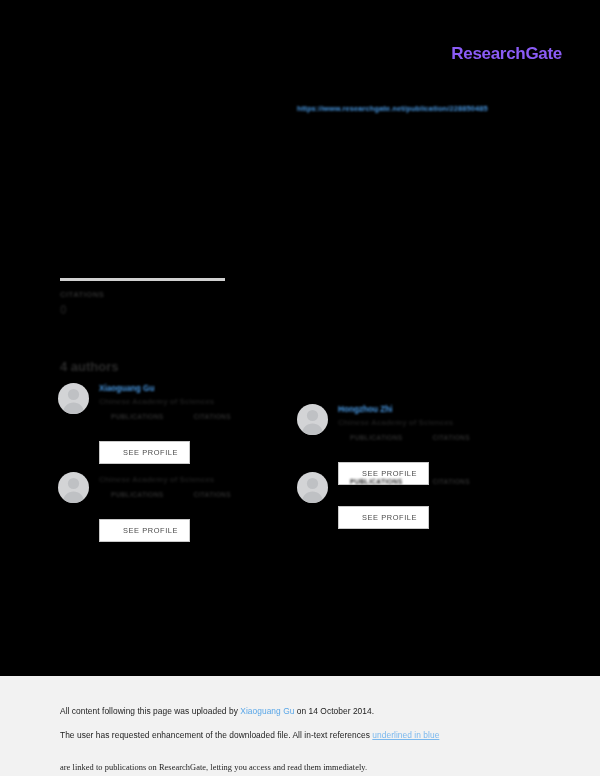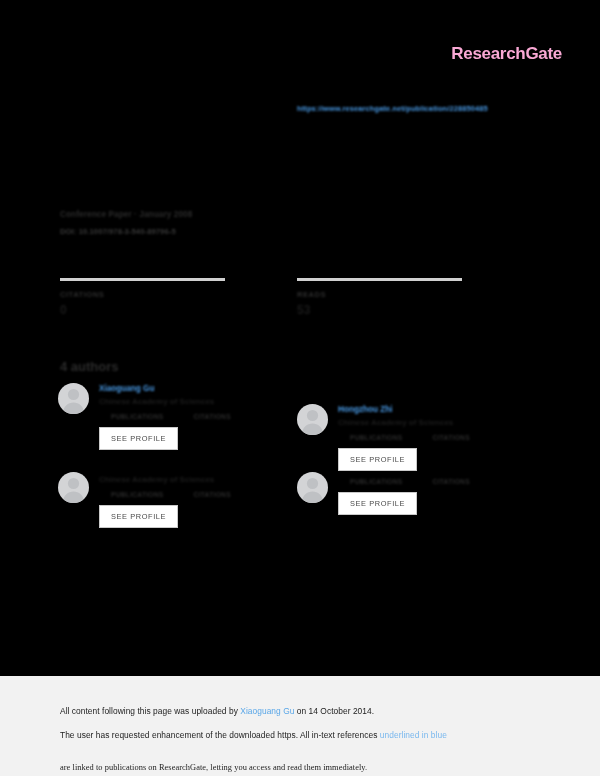--- a/index.html
+++ b/index.html
@@ -26,21 +26,21 @@
   }
 
   
   #brand {
     position: absolute;
     right: 38px;
     top: 44px;
     font-size: 17px;
     font-weight: bold;
     letter-spacing: -0.3px;
-    color: #f9a8d4;
+    color: #8b5cf6;
     filter: blur(0.55px);
     white-space: nowrap;
   }
 
   
   #url-line {
     position: absolute;
     left: 297px;
     top: 104px;
     font-size: 7.4px;
@@ -163,29 +163,29 @@
     filter: blur(0.85px);
   }
   .astat {
     font-size: 6.6px;
     font-weight: bold;
     color: #2b2b2b;
     letter-spacing: 0.3px;
     white-space: nowrap;
   }
   .see-profile {
-    margin-top: 7px;
+    margin-top: 21px;
     margin-left: 0px;
     display: inline-block;
     background: #ffffff;
     border: 1px solid #c9c9c9;
     color: #4a4a4a;
     font-size: 7.4px;
     letter-spacing: 0.6px;
-    padding: 6px 11px 6px 11px;
+    padding: 6px 11px 6px 23px;
     white-space: nowrap;
   }
 
   
   #footer {
     position: absolute;
     left: 0;
     top: 676px;
     width: 600px;
     height: 100px;
@@ -200,47 +200,39 @@
     letter-spacing: 0.05px;
   }
   #f1 { top: 706px; }
   #f2 { top: 730px; }
   #f3 { top: 763px; font-family: Liberation Serif, serif; }
   .f-link {
     color: #5aa7e8;
   }
   .f-link-ul {
     color: #7ab8ee;
+    text-decoration: underline;
   }
 </style>
 </head>
 <body>
 
 <div id="page">
 
   <div id="brand">ResearchGate</div>
 
   <div id="url-line">https://www.researchgate.net/publication/228850485</div>
 
-  <div id="pub-meta">
-    <div id="pub-type">Conference Paper · January 2008</div>
-    <div id="pub-doi">DOI: 10.1007/978-3-540-89796-5</div>
-  </div>
 
   <div class="stat-col left">
     <div class="stat-rule"></div>
     <div class="stat-label">CITATIONS</div>
     <div class="stat-value">0</div>
   </div>
 
-  <div class="stat-col right">
-    <div class="stat-rule"></div>
-    <div class="stat-label">READS</div>
-    <div class="stat-value">53</div>
-  </div>
 
   <div id="authors-count">4 authors</div>
 
   <div class="author-card c0">
     <div class="avatar">
       <svg width="31" height="31" viewBox="0 0 31 31">
         <circle cx="15.5" cy="11.5" r="5.6" fill="#bfc1c4"></circle>
         <path d="M4.6 31 C5.4 22.6 10 19.4 15.5 19.4 C21 19.4 25.6 22.6 26.4 31 Z" fill="#bfc1c4"></path>
       </svg>
     </div>
@@ -308,16 +300,16 @@
 
 </div>
 
 <div id="footer"></div>
 
 <div class="f-line" id="f1">
   <span>All content following this page was uploaded by </span><span class="f-link">Xiaoguang Gu</span><span> on 14 October 2014.</span>
 </div>
 
 <div class="f-line" id="f2">
-  <span>The user has requested enhancement of the downloaded https. All in-text references </span><span class="f-link-ul">underlined in blue</span>
+  <span>The user has requested enhancement of the downloaded file. All in-text references </span><span class="f-link-ul">underlined in blue</span>
 </div>
 
 <div class="f-line" id="f3">are linked to publications on ResearchGate, letting you access and read them immediately.</div>
 
 </body></html>

